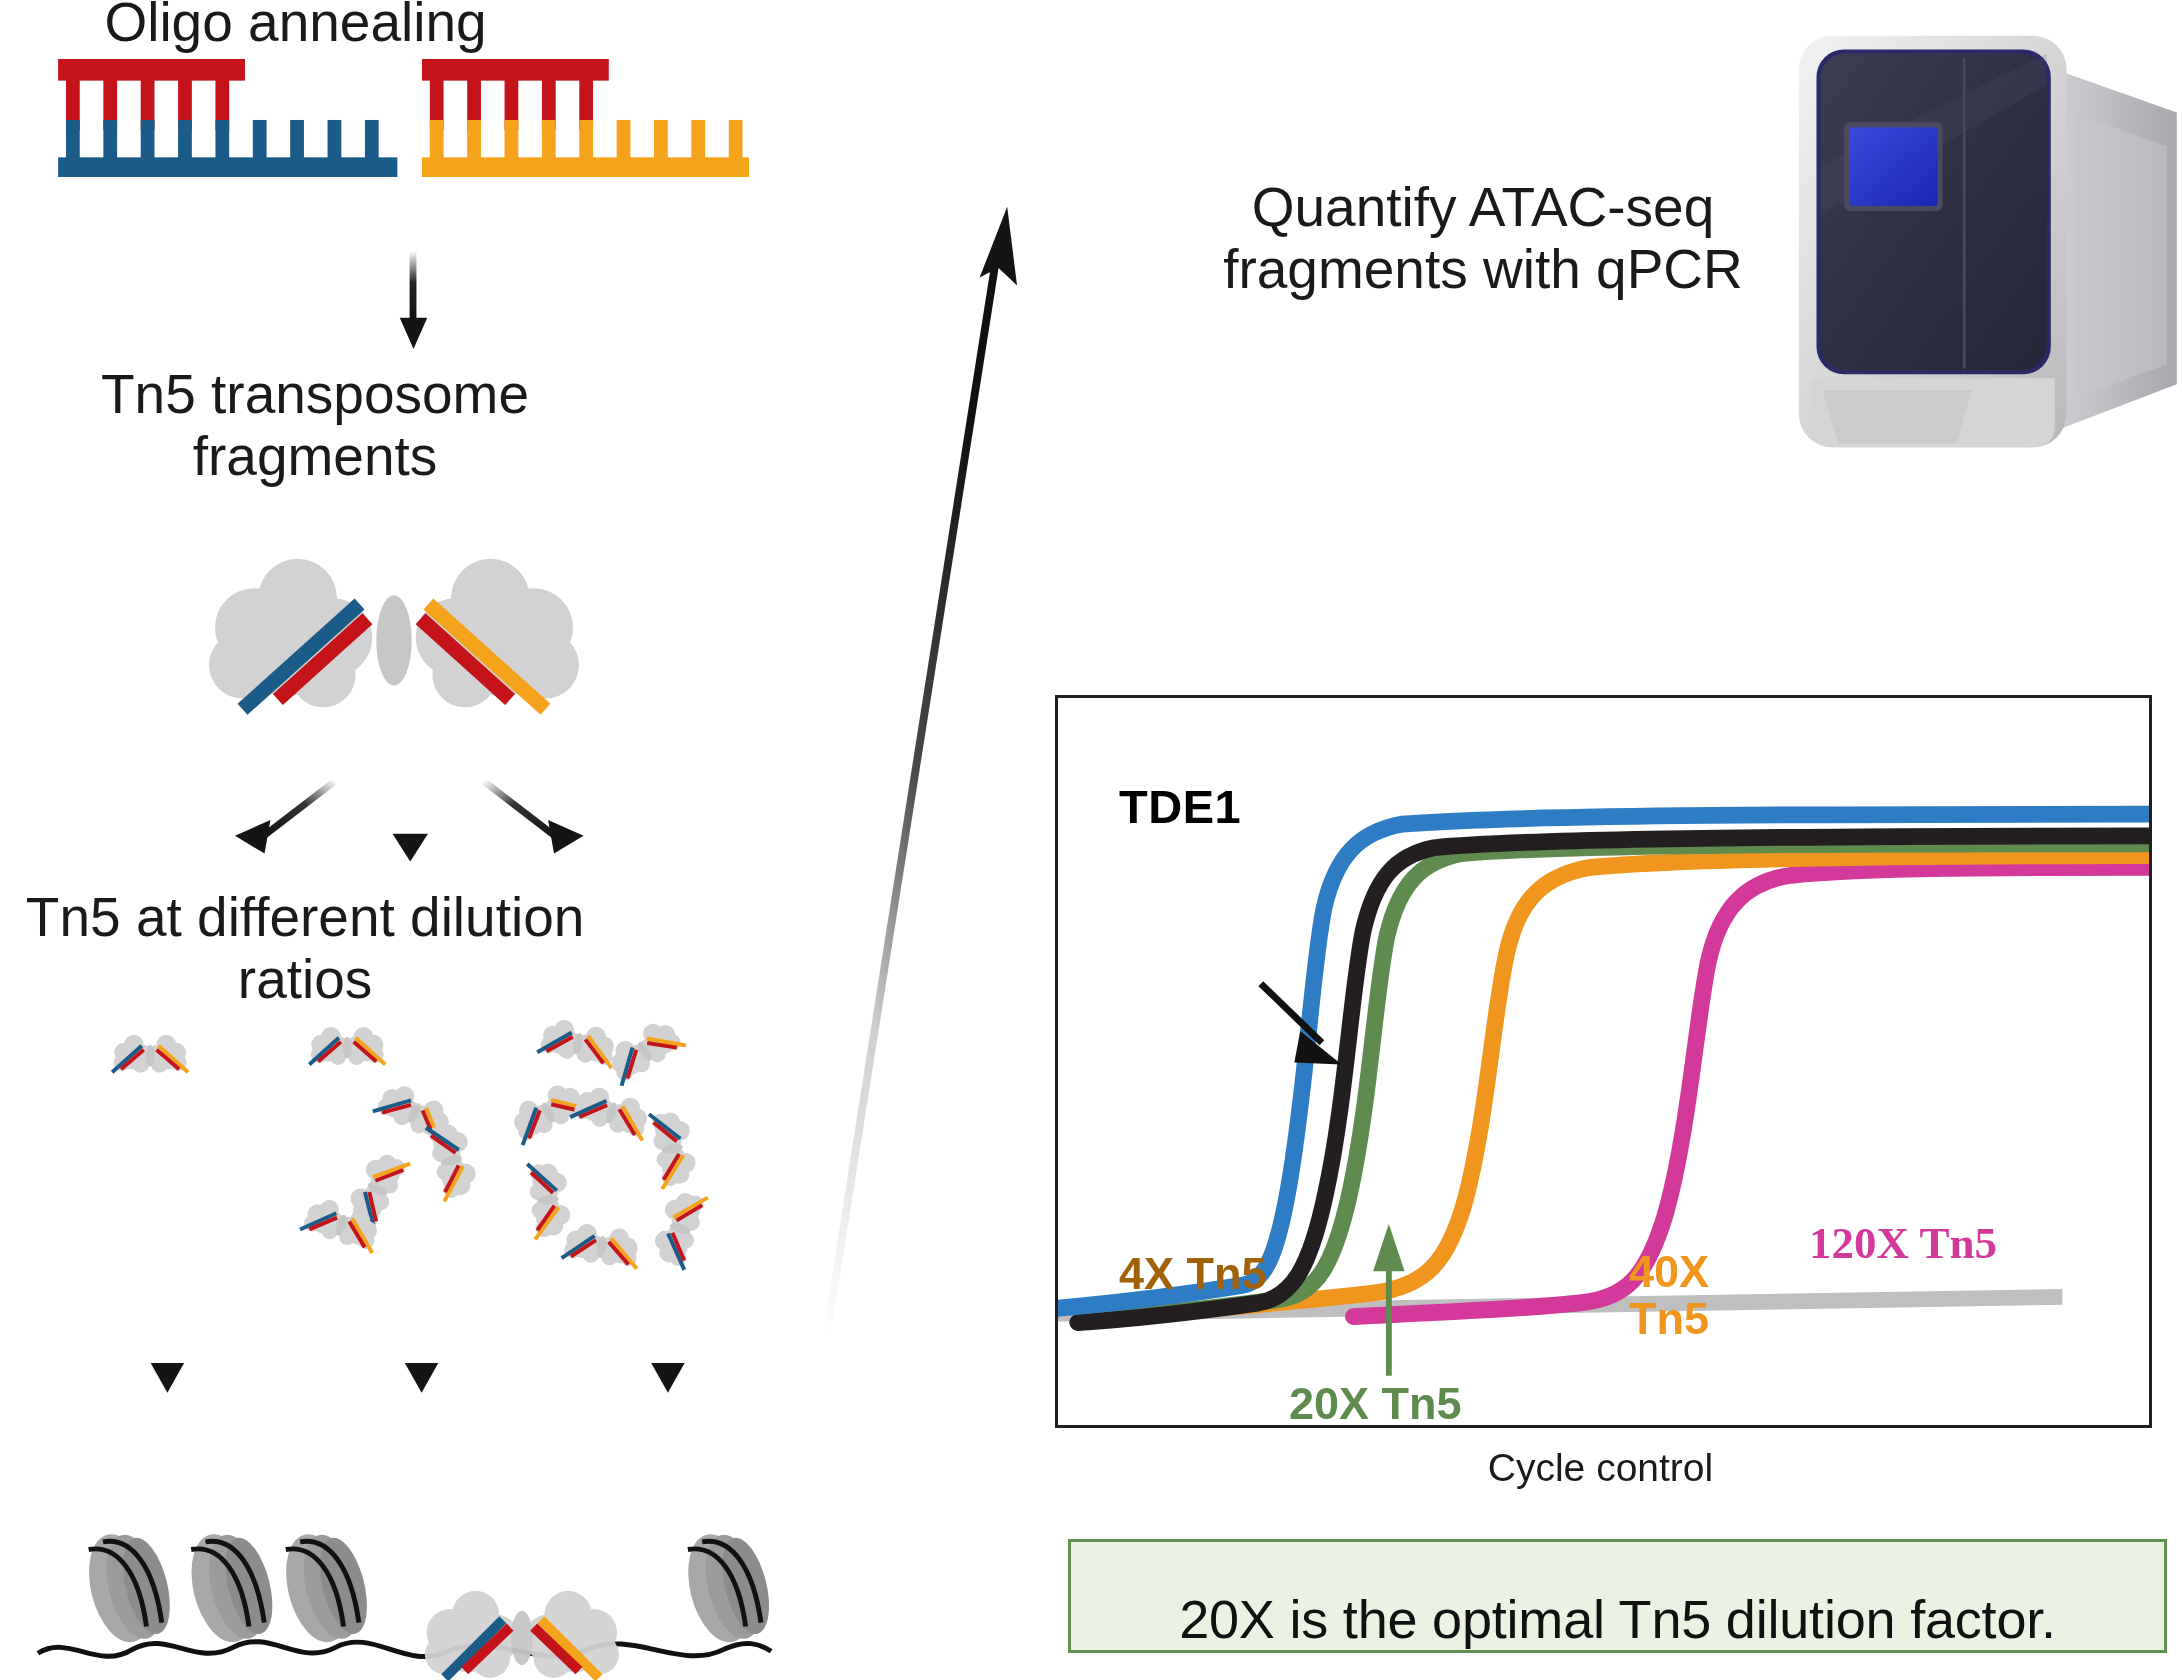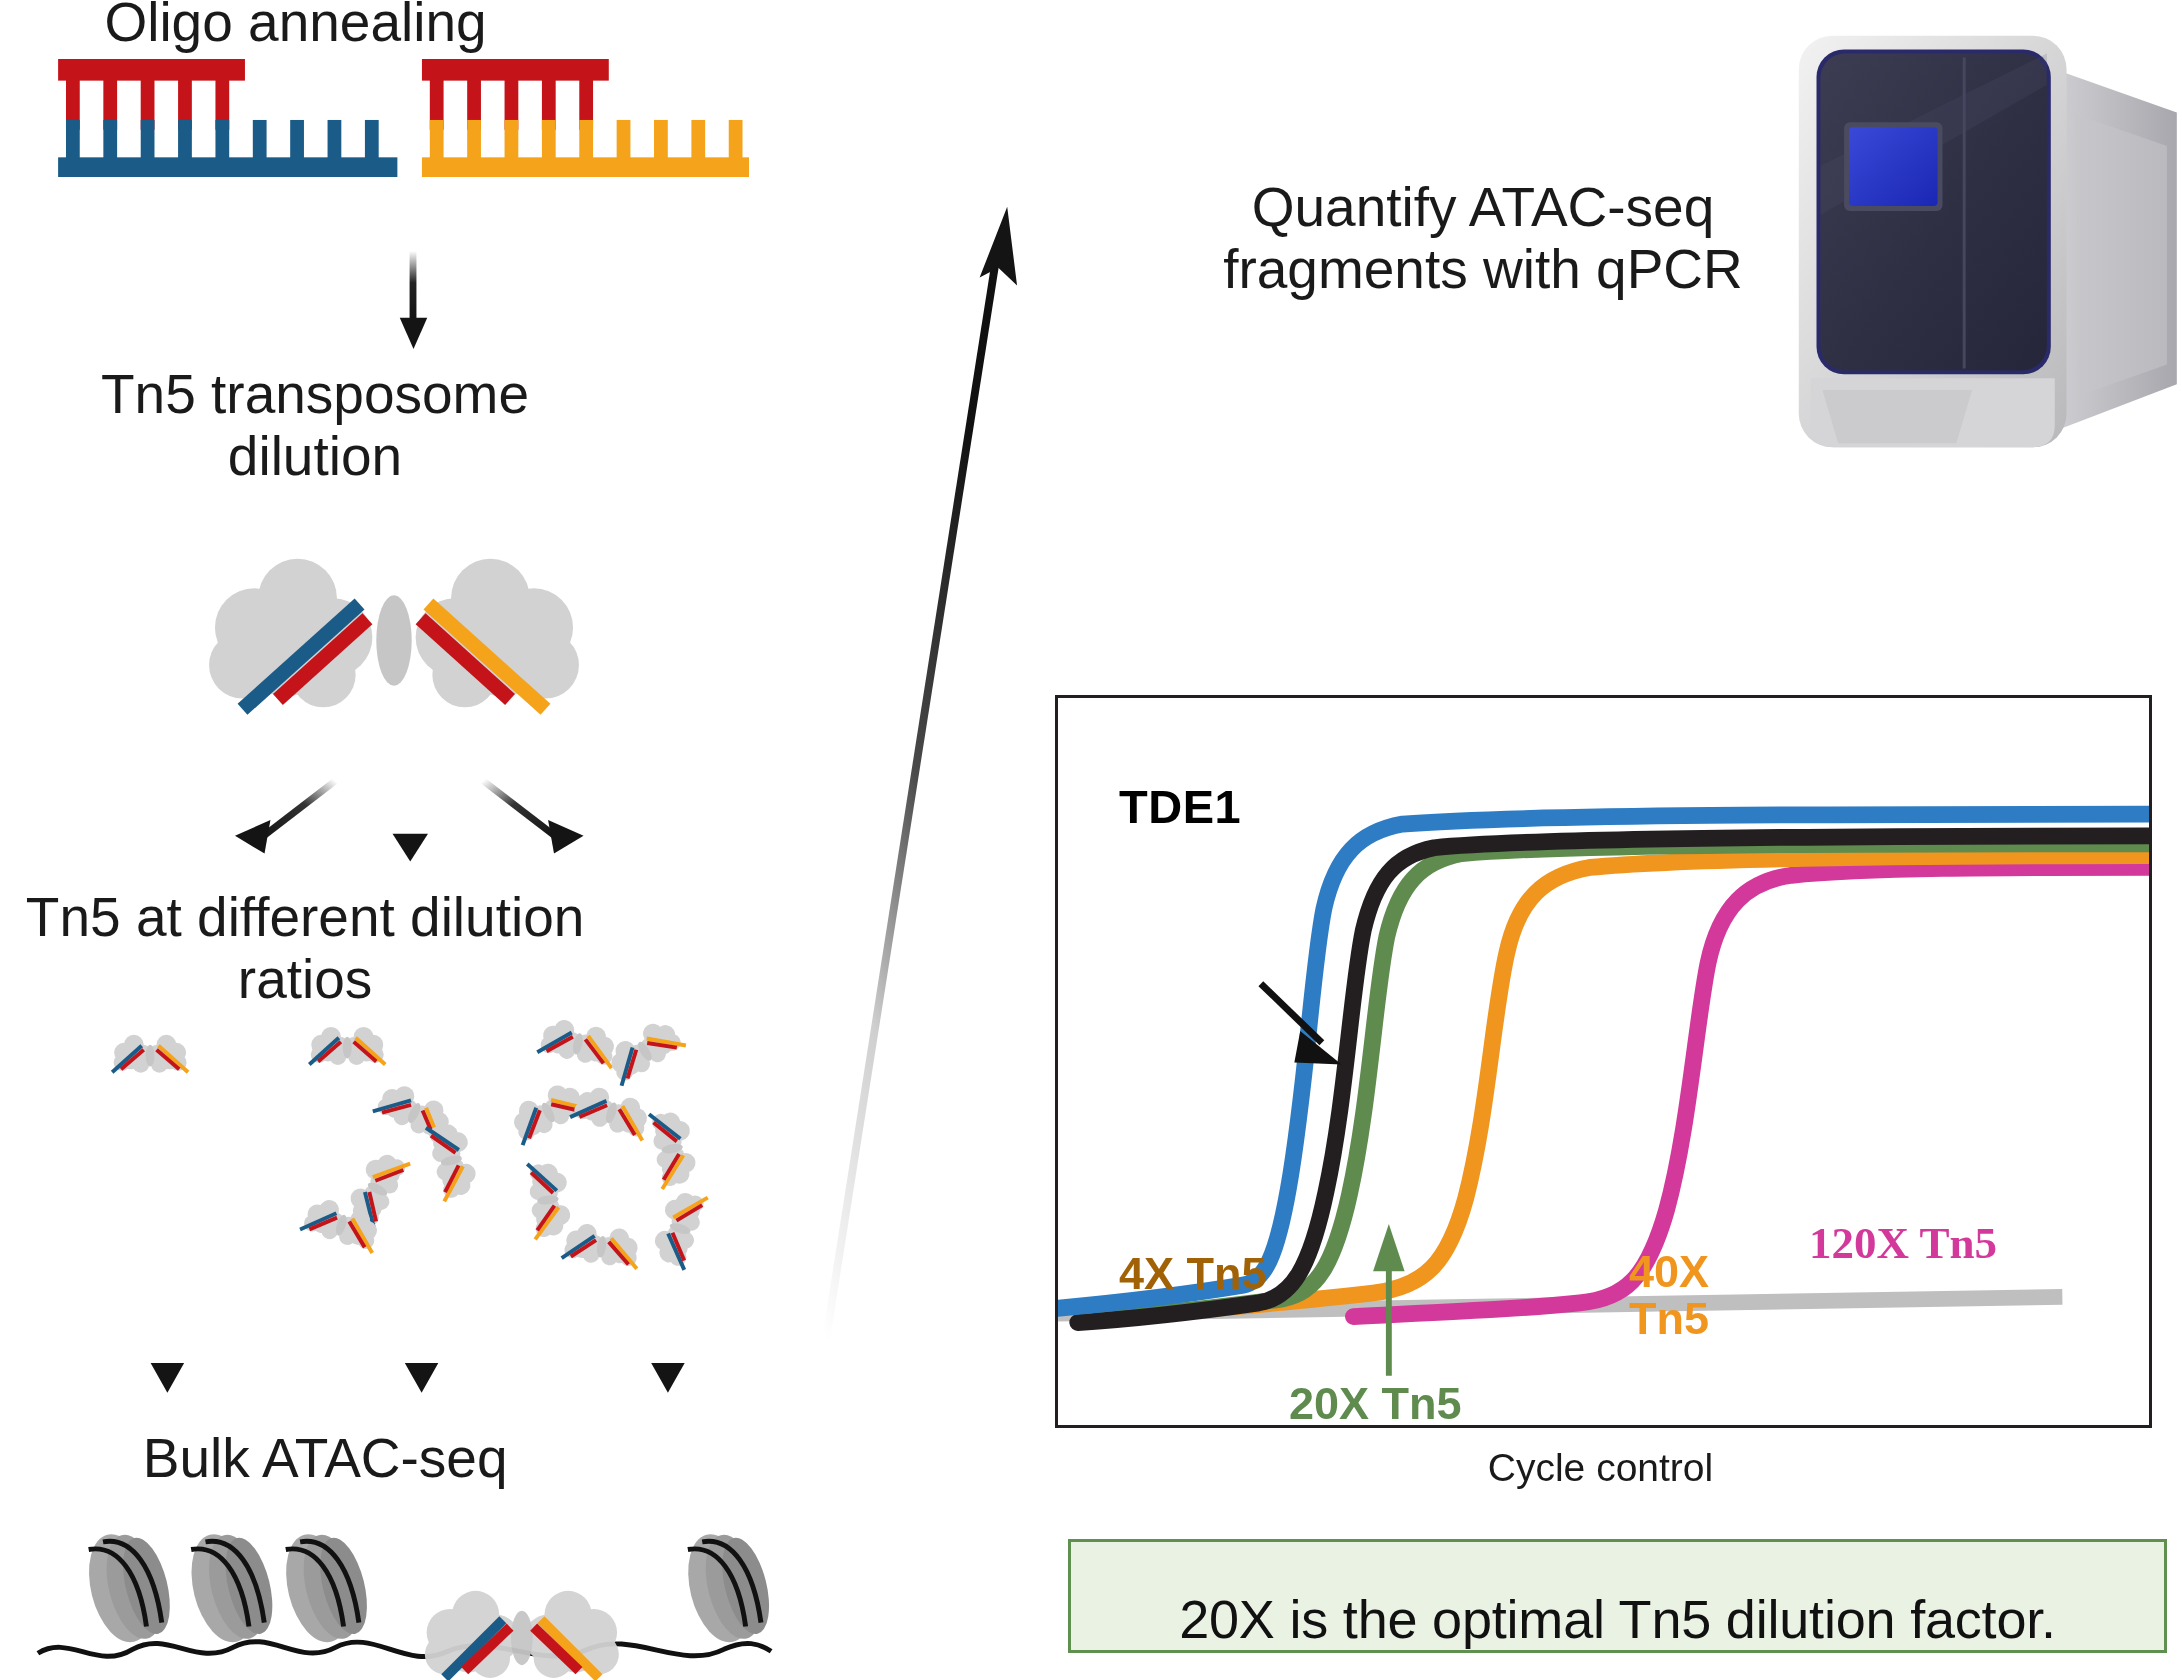--- a/index.html
+++ b/index.html
@@ -78,21 +78,21 @@
           <stop offset="45%" stop-color="#222"></stop>
         <stop offset="100%" stop-color="#111"></stop>
       </linearGradient>
     </defs>
     <rect x="26" y="0" width="7" height="72" fill="url(#fadeDown)"></rect>
     <polygon points="16,68 44,68 30,100" fill="#141414"></polygon>
   </svg>
 
   <div class="abs ttl" style="left:39px;top:364px;width:552px;">
     <span>Tn5 transposome</span><br>
-    <span>dilution</span>
+    <span>fragments</span>
   </div>
 
   <svg class="abs" style="left:207px;top:547px;" width="374" height="182" viewBox="0 0 380 185">
     <g fill="#D2D2D2">
       <g>
         <circle cx="92" cy="52" r="40"></circle>
           <circle cx="48" cy="82" r="40"></circle>
         <circle cx="128" cy="92" r="40"></circle>
           <circle cx="80" cy="112" r="40"></circle>
         <circle cx="36" cy="120" r="34"></circle>
@@ -214,21 +214,20 @@
     <g>
       <line x1="368" y1="0" x2="368" y2="78" stroke="url(#fadeV)" stroke-width="7"></line>
       <polygon points="351,74 385,74 368,104" fill="#141414"></polygon>
     </g>
     <g>
       <line x1="618" y1="0" x2="618" y2="78" stroke="url(#fadeV)" stroke-width="7"></line>
       <polygon points="601,74 635,74 618,104" fill="#141414"></polygon>
     </g>
   </svg>
 
-  <div class="abs ttl" style="left:19.7px;top:1428px;width:611px;">Bulk ATAC-seq</div>
 
   <svg class="abs" style="left:29.6px;top:1527px;" width="749" height="154" viewBox="0 0 760 156">
     <defs>
       <g id="nuc">
         <ellipse cx="0" cy="0" rx="30" ry="56" fill="#A8A8A8"></ellipse>
         <ellipse cx="14" cy="2" rx="26" ry="54" fill="#9B9B9B"></ellipse>
         <ellipse cx="26" cy="4" rx="21" ry="50" fill="#8C8C8C"></ellipse>
         <path d="M-22,-46 C 8,-44 22,-10 16,44" stroke="#111" stroke-width="5" fill="none"></path>
         <path d="M-6,-50 C 24,-48 38,-12 32,44" stroke="#111" stroke-width="5" fill="none"></path>
       </g>

